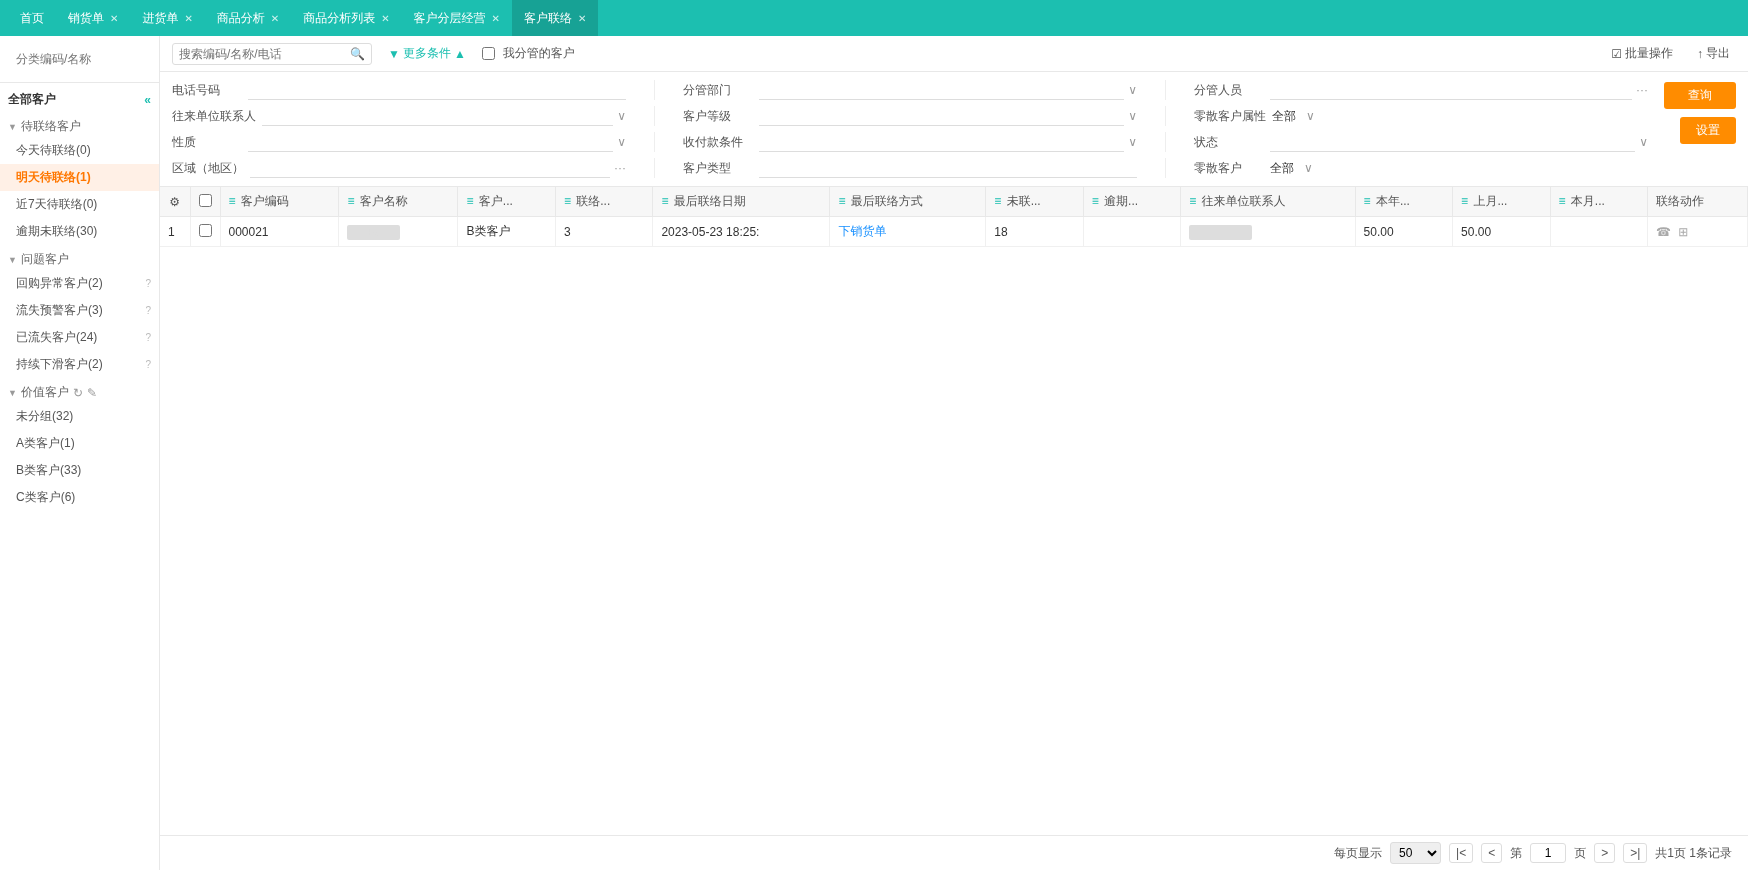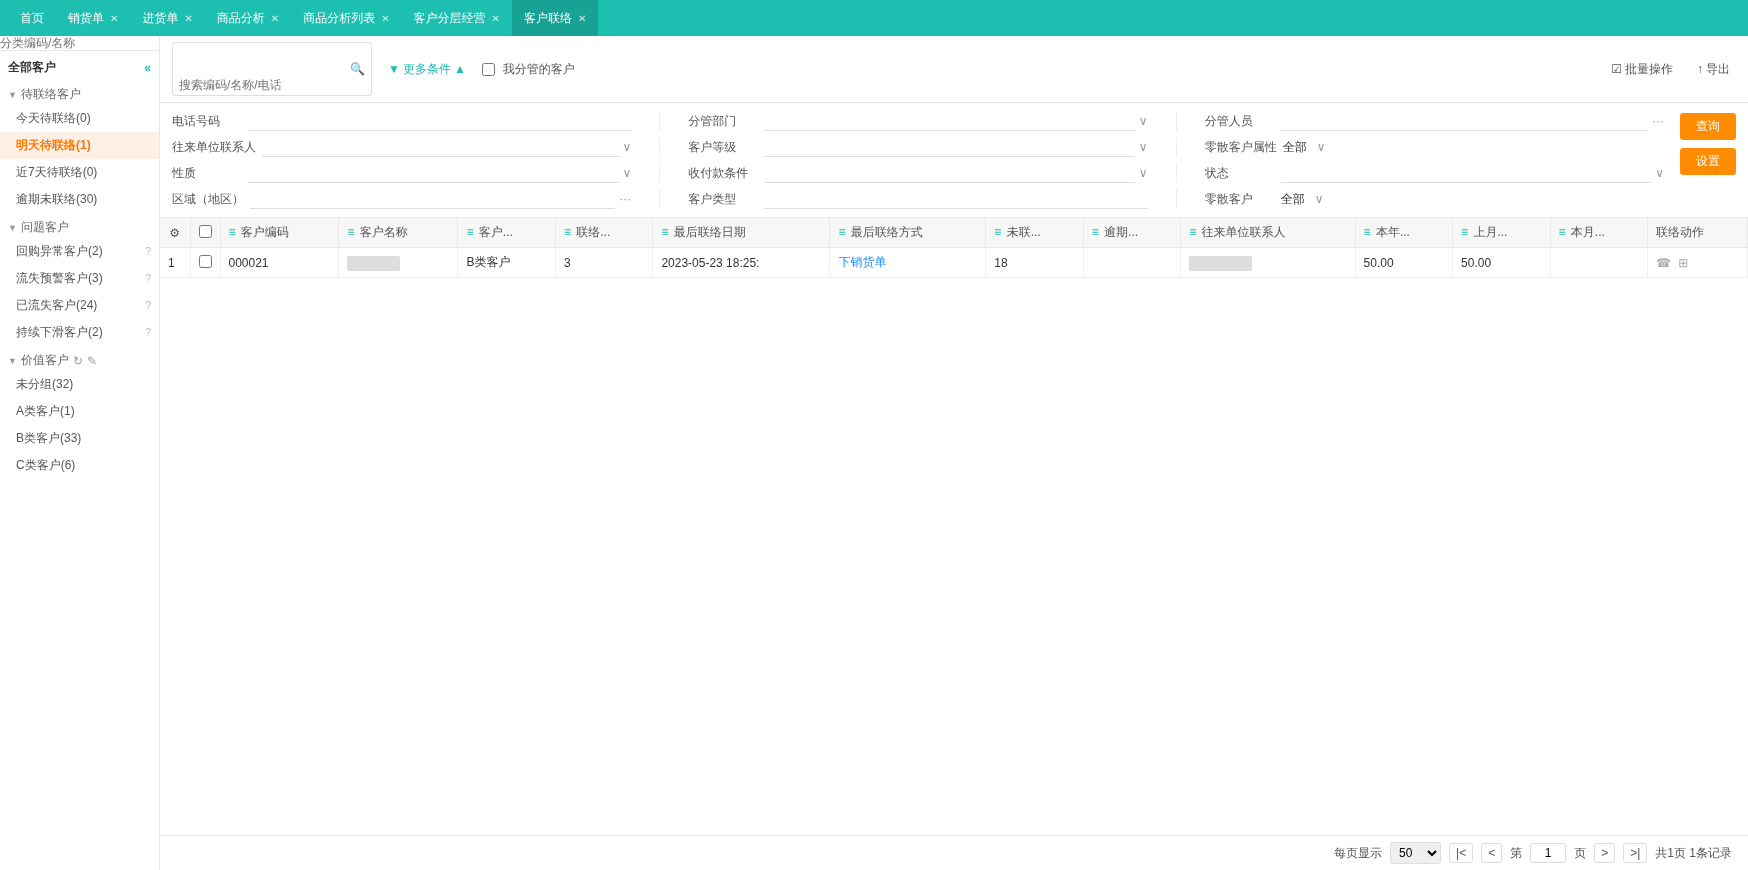--- a/index.html
+++ b/index.html
@@ -35,21 +35,21 @@
 
     
     .sidebar {
       width: 160px;
       background: white;
       border-right: 1px solid #e8e8e8;
       overflow-y: auto;
       flex-shrink: 0;
     }
     .sidebar-search {
-      padding: 0;
+      padding: 16px;
       display: flex;
       align-items: center;
       border-bottom: 1px solid #e8e8e8;
     }
     .sidebar-search input {
       border: none;
       outline: none;
       font-size: 12px;
       color: #999;
       flex: 1;
@@ -181,21 +181,21 @@
     .filter-field .dropdown-arrow {
       color: #999;
       margin-left: 4px;
       cursor: pointer;
     }
     .field-separator { width: 1px; background: #eee; margin: 0 8px; height: 20px; }
     .btn-query {
       background: #ff8c00;
       color: white;
       border: none;
-      padding: 5px 16px;
+      padding: 5px 24px;
       border-radius: 3px;
       cursor: pointer;
       font-size: 12px;
     }
     .btn-settings {
       background: #ff8c00;
       color: white;
       border: none;
       padding: 5px 16px;
       border-radius: 3px;
@@ -381,21 +381,21 @@
     </div>
     <div class="sidebar-item">
       <span>C类客户(6)</span>
     </div>
   </div>
 
   <div class="content">
 
     <div class="filter-bar">
       <div class="search-box">
-        <input type="text" style="width: 160px; margin-top: 32px;" placeholder="搜索编码/名称/电话">
+        <input type="text" style="width: 160px;" placeholder="搜索编码/名称/电话">
         <span style="color:#1cbfb0;cursor:pointer;">🔍</span>
       </div>
       <div class="filter-btn">
         <span style="color:#1cbfb0;">▼</span>
         <span>更多条件</span>
         <span style="color:#1cbfb0;">▲</span>
       </div>
       <div class="checkbox-label">
         <input type="checkbox" style="">
         <span>我分管的客户</span>

